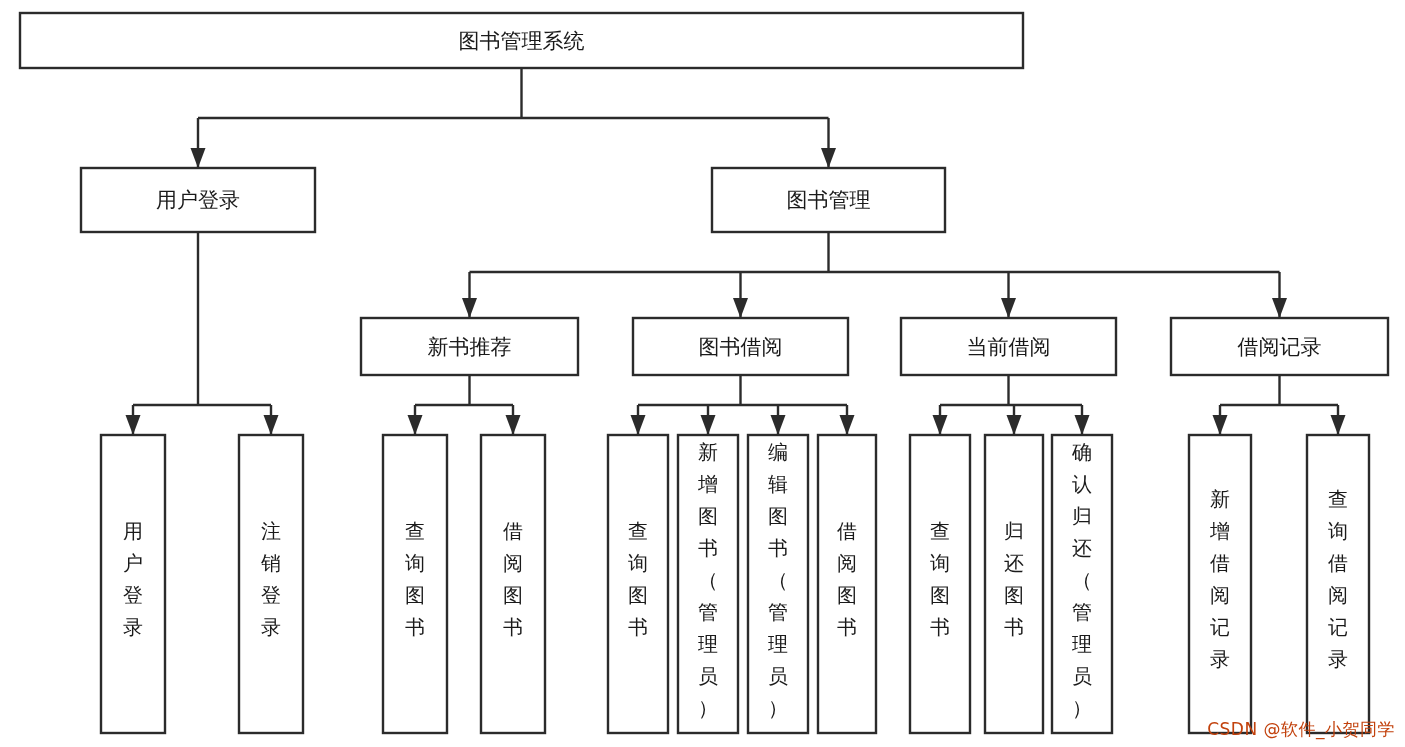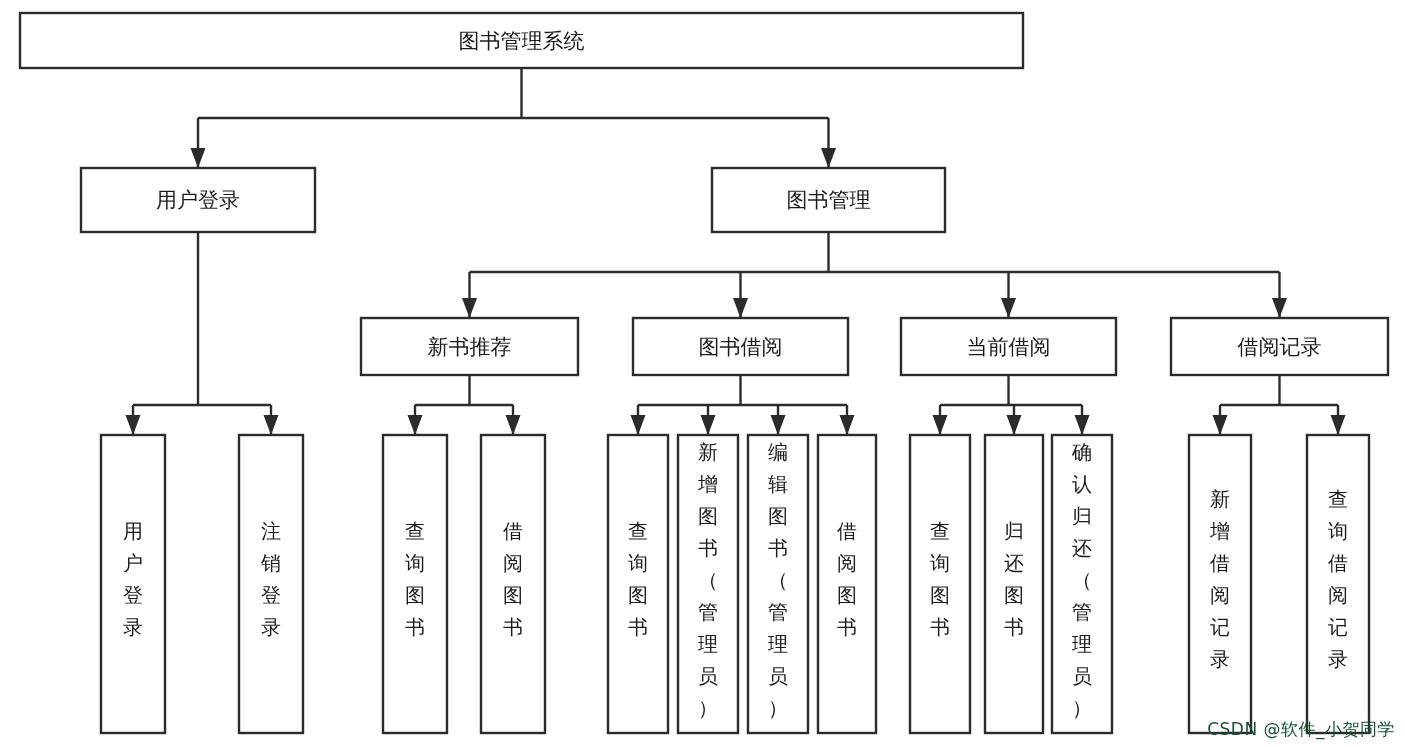--- a/index.html
+++ b/index.html
@@ -53,21 +53,21 @@
     font-family: "DejaVu Sans", "Liberation Sans", sans-serif;
     font-size: 20px;
     text-anchor: middle;
   }
   .watermark {
     position: absolute;
     right: 10px;
     bottom: 6px;
     font-family: "DejaVu Sans", "Liberation Sans", sans-serif;
     font-size: 17px;
-    color: #14532d;
+    color: #c2410c;
     white-space: nowrap;
     letter-spacing: 0.5px;
     pointer-events: none;
   }
 </style>
 </head>
 <body>
 
 <div id="diagram-root">
   <svg id="flowchart" viewBox="0 0 1405 747">

